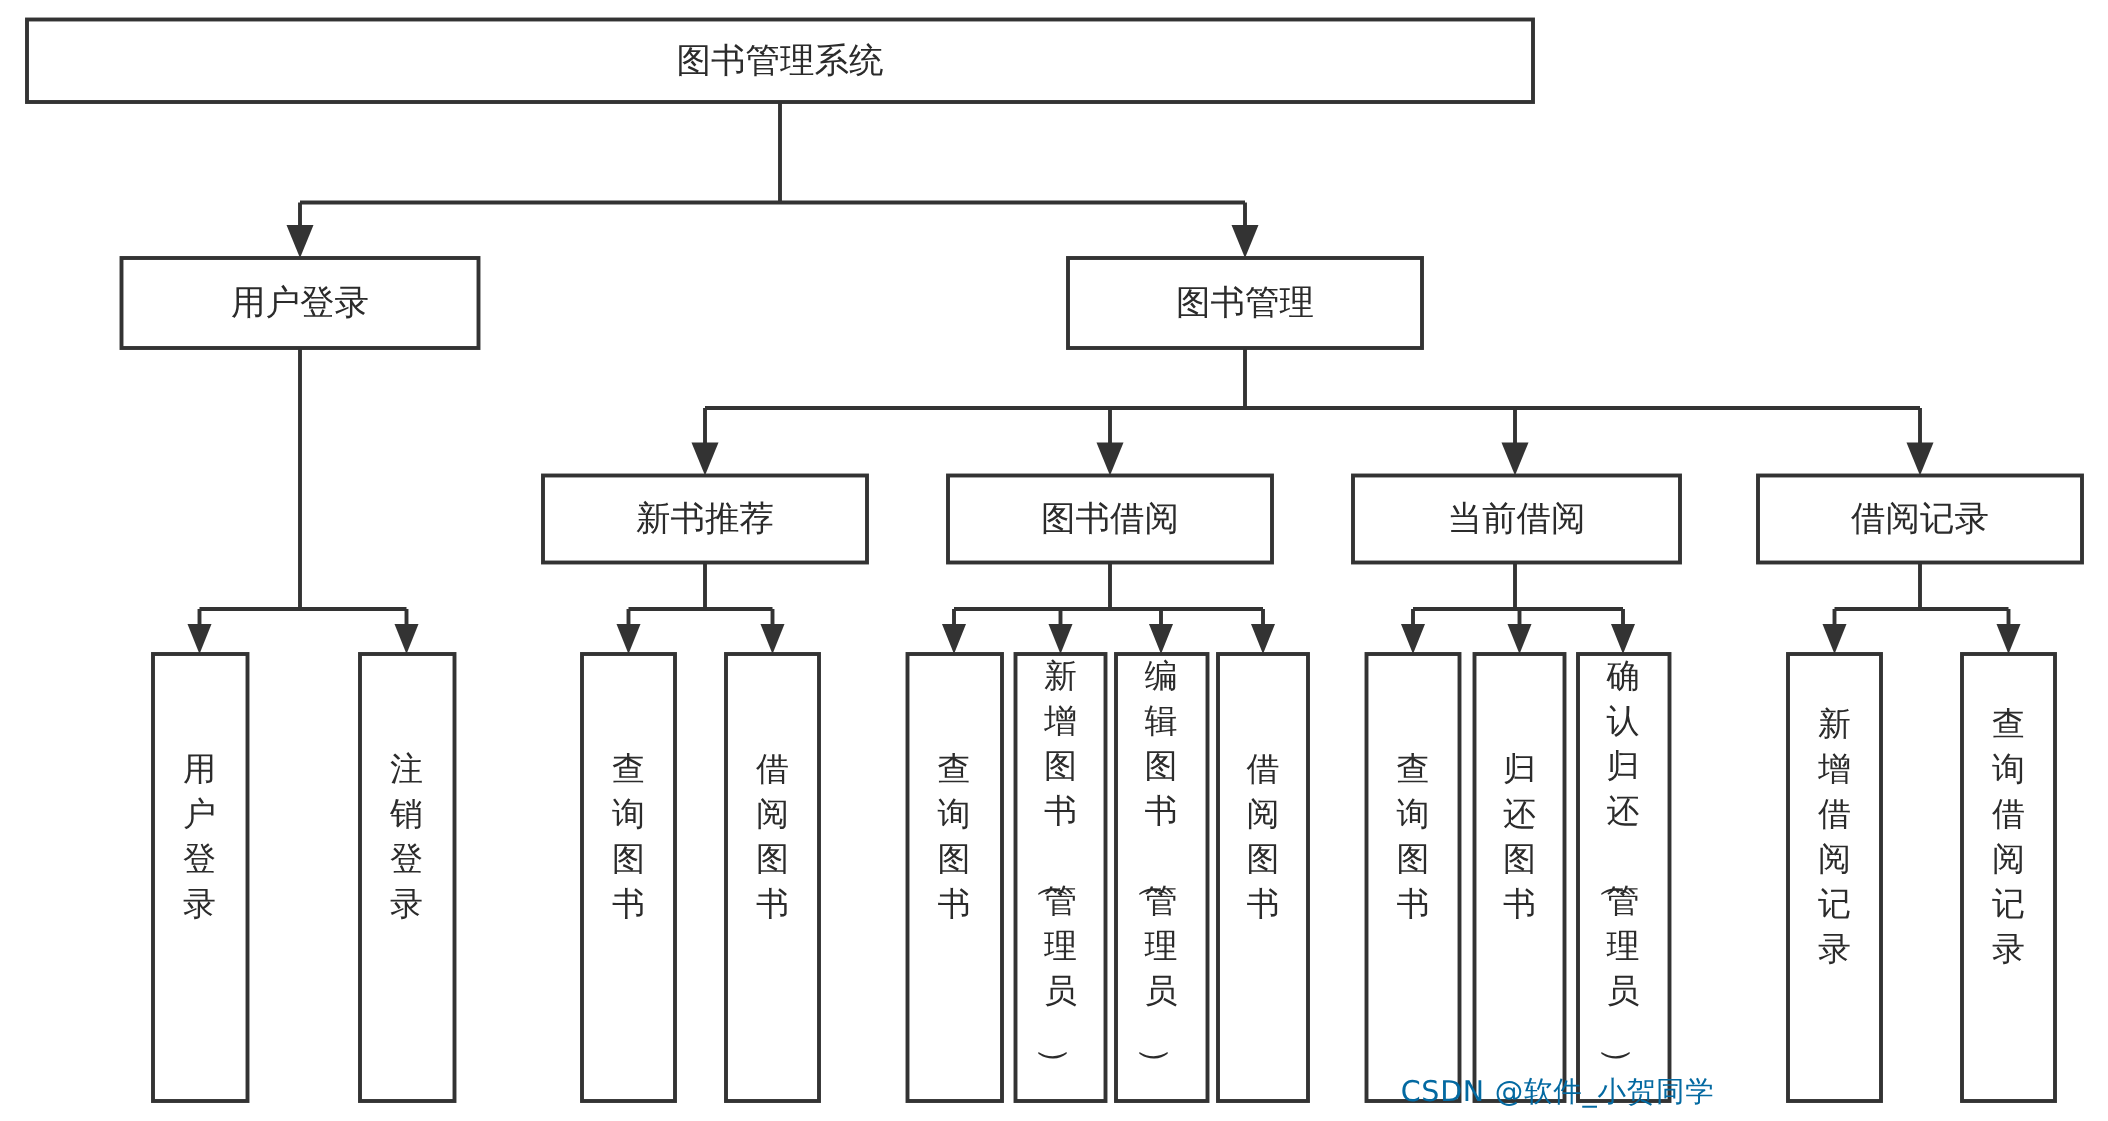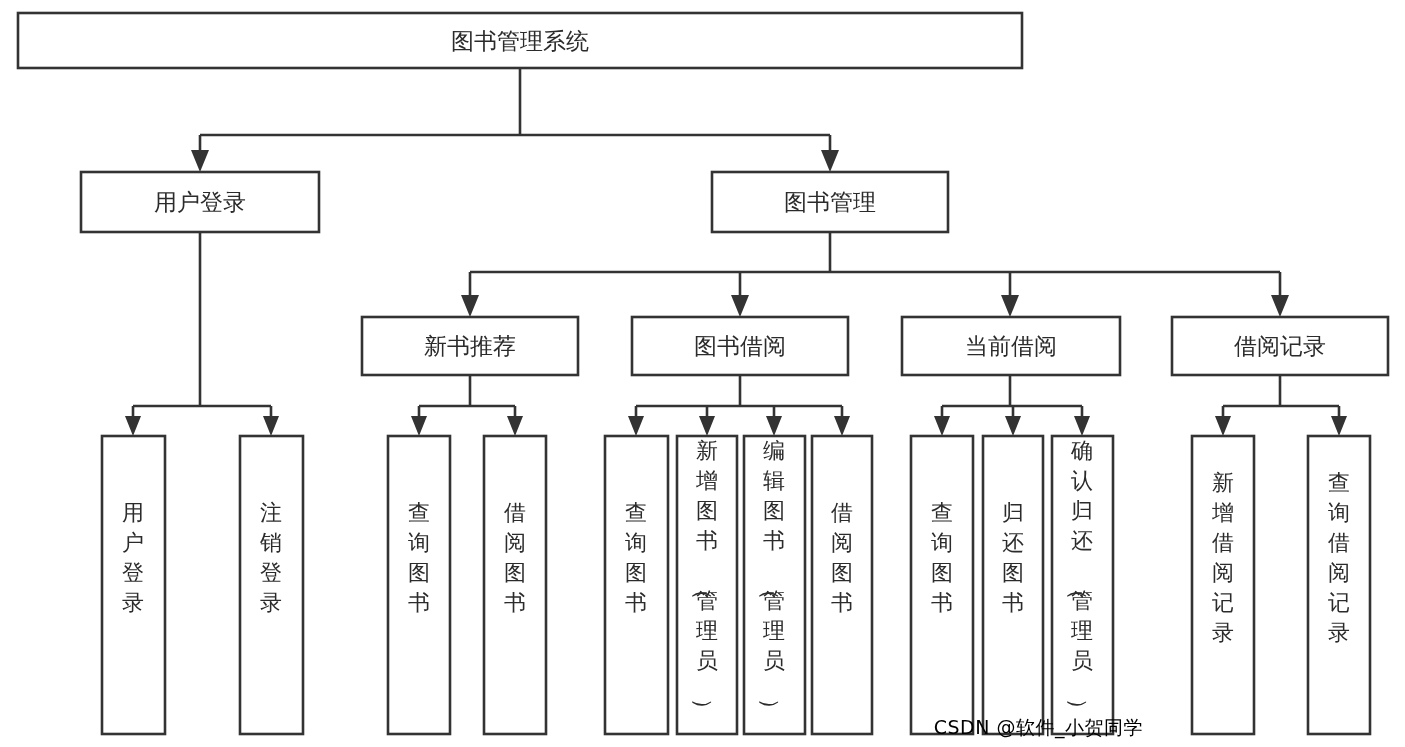--- a/index.html
+++ b/index.html
@@ -55,21 +55,21 @@
   .arrow-head {
     fill: #333333;
     stroke: none;
   }
   .watermark {
     position: absolute;
     right: 10px;
     bottom: 6px;
     font-family: "DejaVu Sans", "Liberation Sans", sans-serif;
     font-size: 19px;
-    color: #000000;
+    color: #0369a1;
     letter-spacing: 0.5px;
     user-select: none;
     white-space: nowrap;
   }
 </style>
 </head>
 <body>
 
 <div id="diagram-root">
 

